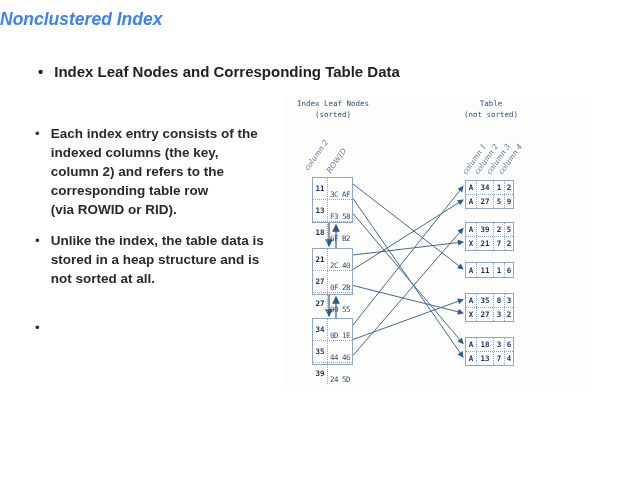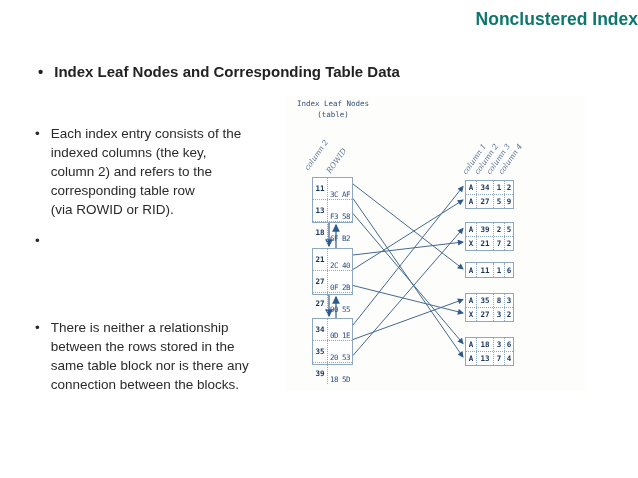--- a/index.html
+++ b/index.html
@@ -5,33 +5,33 @@
   :root{
     --ink:#1e3d6b; --key:#16325c; --line:#44698f; --arrow:#2d5a8c;
     --border:#8ea7c2; --label:#5a6f93; --header:#30517a;
   }
   html,body{margin:0;padding:0;}
   body{
     width:638px;height:478px;position:relative;overflow:hidden;
     background:#ffffff;font-family:"Liberation Sans",sans-serif;
   }
   .title{
-    position:absolute;top:9px;left:0;width:100%;text-align:right;
-    font-size:17.5px;font-weight:bold;color:#0f766e;margin:0;
+    position:absolute;top:9px;left:0;width:100%;text-align:left;
+    font-size:17.5px;font-weight:bold;color:#3b82f6;margin:0;font-style:italic;
   }
   .section-line{
     position:absolute;left:38px;top:62px;display:flex;gap:11px;
     font-size:15px;font-weight:bold;color:#222;line-height:20px;
   }
   .bullet{
     position:absolute;left:35px;display:flex;gap:11px;width:268px;
     font-size:13.5px;color:#2a2a2a;line-height:19px;
   }
   .dot{flex:0 0 auto;}
-  .bullet-text{white-space:pre-line;}
+  .bullet-text{white-space:pre-line;font-weight:bold;}
   
   .diagram{
     position:absolute;left:285px;top:96px;width:300px;height:295px;
     font-family:"DejaVu Sans Mono",monospace;color:var(--ink);
     background:#fdfdfc;
     text-decoration:underline;
   }
   .dg-head{
     position:absolute;top:2px;width:96px;text-align:center;
     font-size:7.5px;line-height:11px;color:var(--header);
@@ -87,34 +87,37 @@
       <div class="bullet" style="top: 124px;">
         <span class="dot">•</span>
         <div class="bullet-text">Each index entry consists of the
 indexed columns (the key,
 column 2) and refers to the
 corresponding table row
 (via ROWID or RID).</div>
       </div>
       <div class="bullet" style="top: 231px;">
         <span class="dot">•</span>
+        <div class="bullet-text">Unlike the index, the table data is
+stored in a heap structure and is
+not sorted at all.</div>
       </div>
       <div class="bullet" style="top: 318px;">
         <span class="dot">•</span>
-        <div class="bullet-text">There is neither a relationship
-between the rows stored in the
-same table block nor is there any
-connection between the blocks.</div>
       </div>
     </div>
 
   <div class="diagram" id="diagram">
     <div class="dg-head" style="left:0px">
       <div>Index Leaf Nodes</div>
-      <div>(table)</div>
+      <div>(sorted)</div>
+    </div>
+    <div class="dg-head" style="left:158px">
+      <div>Table</div>
+      <div>(not sorted)</div>
     </div>
     <svg id="arrows" width="300" height="295">
       <defs>
         <marker id="ah" viewBox="0 0 10 10" refX="8.5" refY="5" markerWidth="7" markerHeight="6" orient="auto">
           <path d="M0,0 L10,5 L0,10 z" fill="#2d5a8c"></path>
         </marker>
       </defs>
     <line x1="68" y1="88" x2="178" y2="173" stroke="#44698f" stroke-width="1" marker-end="url(#ah)"></line>
         <line x1="68" y1="102.5" x2="178" y2="261" stroke="#44698f" stroke-width="1" marker-end="url(#ah)"></line>
         <line x1="68" y1="117.5" x2="178" y2="247.5" stroke="#44698f" stroke-width="1" marker-end="url(#ah)"></line>
@@ -163,25 +166,25 @@
           <span class="idx-rowid">90 55</span>
         </div>
       </div>
       <div class="idx-block" style="top: 222px; height: 47px;">
         <div class="idx-row" id="idxr-2-0">
           <span class="idx-key">34</span>
           <span class="idx-rowid">0D 1E</span>
         </div>
         <div class="idx-row" id="idxr-2-1">
           <span class="idx-key">35</span>
-          <span class="idx-rowid">20 53</span>
+          <span class="idx-rowid">44 46</span>
         </div>
         <div class="idx-row" id="idxr-2-2">
           <span class="idx-key">39</span>
-          <span class="idx-rowid">18 5D</span>
+          <span class="idx-rowid">24 5D</span>
         </div>
       </div>
       <div class="tbl-block" style="top: 84px; height: 29px;">
         <div class="tbl-row" id="tblr-0-0">
           <span class="tbl-cell">A</span>
           <span class="tbl-cell">34</span>
           <span class="tbl-cell">1</span>
           <span class="tbl-cell">2</span>
         </div>
         <div class="tbl-row" id="tblr-0-1">

